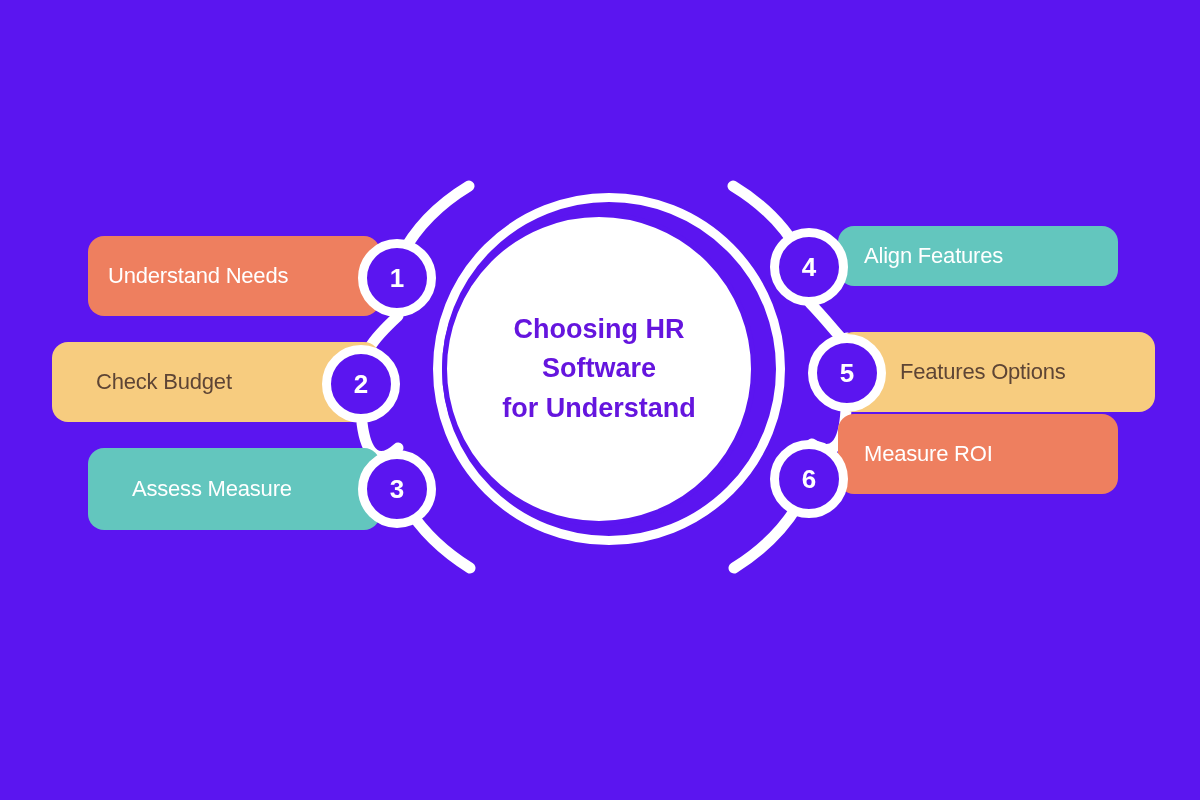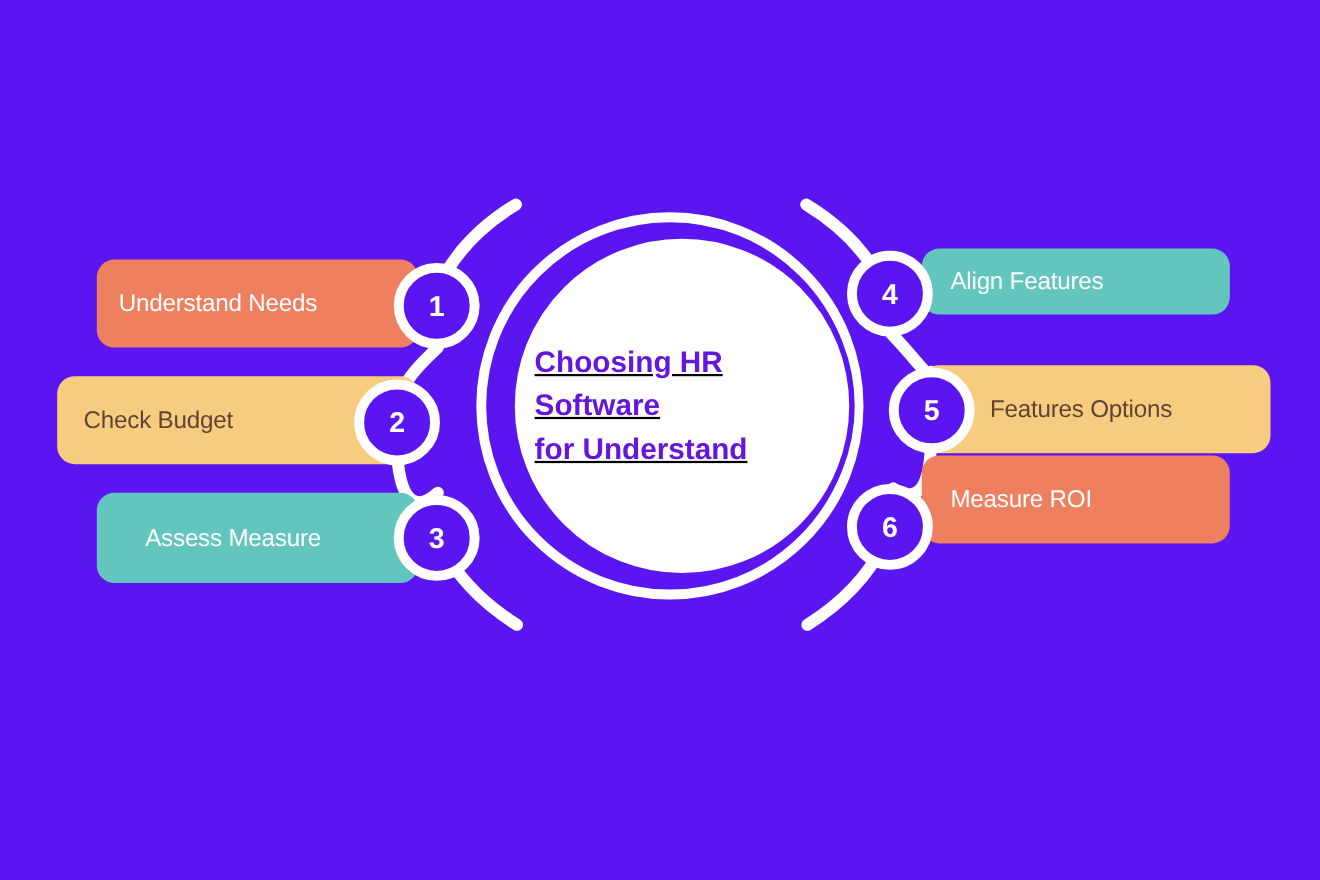--- a/index.html
+++ b/index.html
@@ -66,33 +66,32 @@
     top: 193px;
     width: 352px;
     height: 352px;
     border-radius: 50%;
     border: 9px solid #ffffff;
     box-sizing: border-box;
     background: transparent;
   }
   #hub-inner {
     position: absolute;
-    left: 463px;
+    left: 442px;
     top: 212px;
     width: 314px;
     height: 314px;
     border-radius: 50%;
     background: #ffffff;
     border: 5px solid #5B15F0;
     box-sizing: border-box;
     display: flex;
     align-items: center;
     justify-content: center;
-    text-align: left;
-    text-decoration: underline;
+    text-align: center;
   }
   #hub-title {
     color: #6515DE;
     font-size: 27px;
     font-weight: bold;
     line-height: 1.45;
     padding: 0 18px;
   }
 </style>
 </head>
@@ -111,21 +110,21 @@
     <path d="M 469 186 C 436 206, 412 232, 398 262" stroke="#ffffff" stroke-width="11" fill="none" stroke-linecap="round"></path>
     <path d="M 470 568 C 438 548, 414 522, 400 494" stroke="#ffffff" stroke-width="11" fill="none" stroke-linecap="round"></path>
     <path d="M 733 186 C 766 206, 790 232, 804 262" stroke="#ffffff" stroke-width="11" fill="none" stroke-linecap="round"></path>
     <path d="M 734 568 C 766 548, 790 522, 804 494" stroke="#ffffff" stroke-width="11" fill="none" stroke-linecap="round"></path>
   </svg>
 
   <div class="bar left" style="left: 88px; top: 236px; width: 292px; height: 80px; padding-left: 20px; background: rgb(238, 127, 95);">
     <span class="bar-label" style="color:#ffffff;">Understand Needs</span>
   </div>
 
-  <div class="bar left" style="left: 52px; top: 342px; width: 328px; height: 80px; padding-left: 24px; background: rgb(247, 204, 127);">
+  <div class="bar left" style="left: 52px; top: 342px; width: 328px; height: 80px; padding-left: 44px; background: rgb(247, 204, 127);">
     <span class="bar-label" style="color:#5E4535;">Check Budget</span>
   </div>
 
   <div class="bar left" style="left: 88px; top: 448px; width: 292px; height: 82px; padding-left: 44px; background: rgb(99, 198, 190);">
     <span class="bar-label" style="color:#ffffff;">Assess Measure</span>
   </div>
 
   <div class="bar right" style="left: 838px; top: 226px; width: 280px; height: 60px; padding-left: 26px; background: rgb(99, 198, 190);">
     <span class="bar-label" style="color:#ffffff;">Align Features</span>
   </div>

